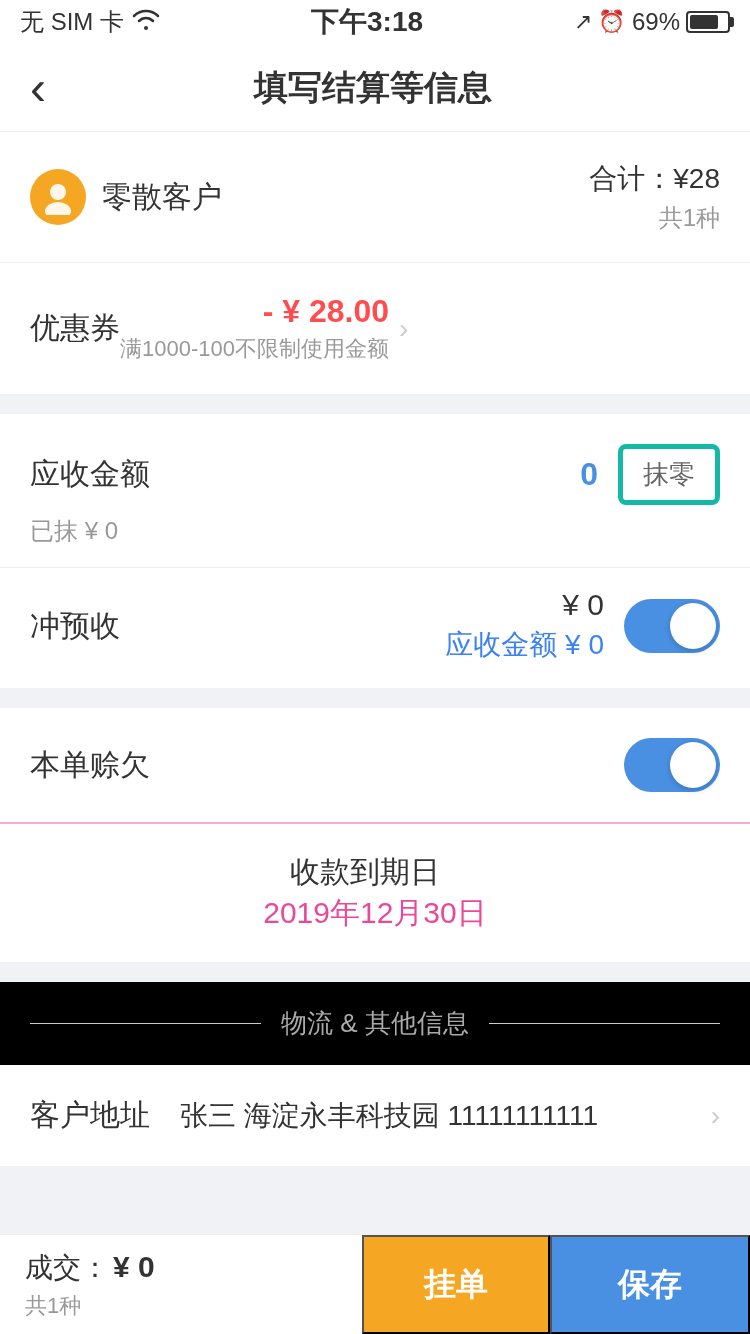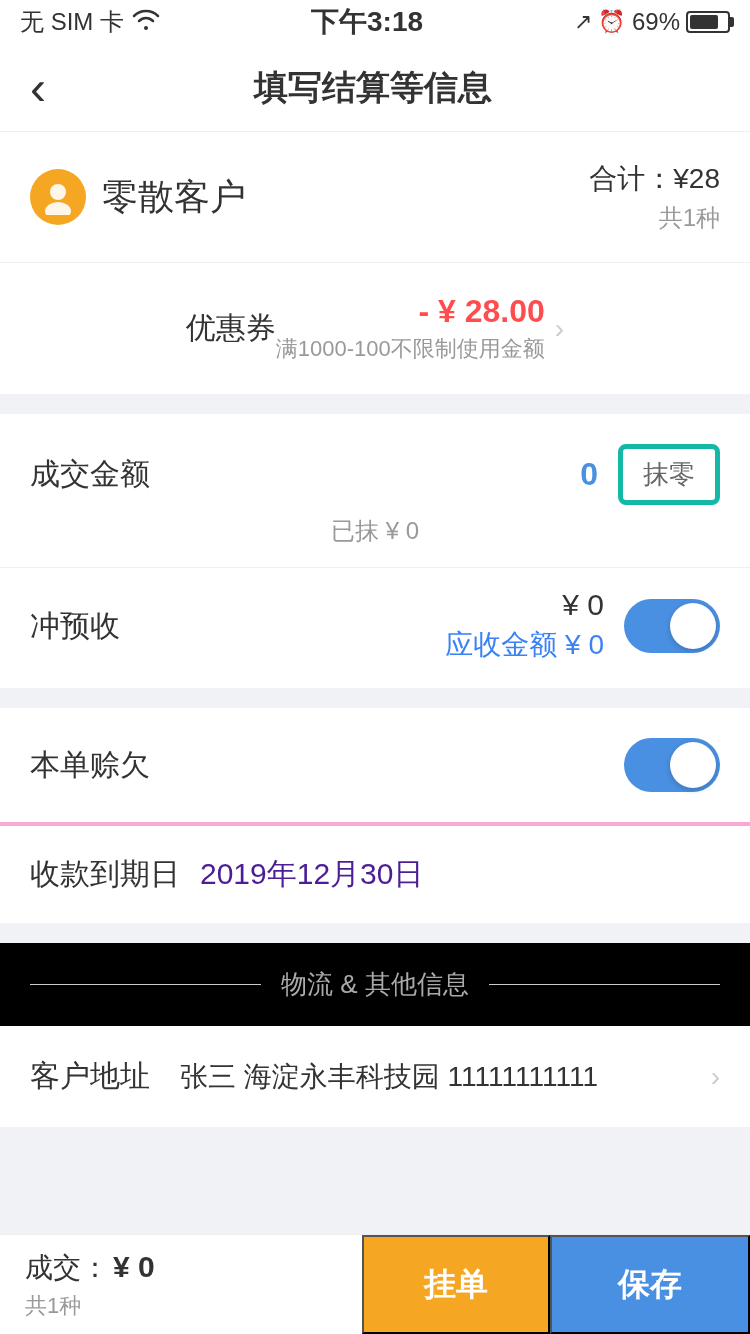--- a/index.html
+++ b/index.html
@@ -80,29 +80,29 @@
       justify-content: space-between;
       padding: 28px 30px;
     }
     .customer-left { display: flex; align-items: center; gap: 16px; }
     .customer-avatar {
       width: 56px; height: 56px; border-radius: 50%;
       background: #f5a623;
       display: flex; align-items: center; justify-content: center;
       font-size: 28px; color: #fff;
     }
-    .customer-name { font-size: 36px; color: #333; }
+    .customer-name { font-size: 30px; color: #333; }
     .customer-right { text-align: right; }
     .customer-count { font-size: 24px; color: #999; margin-top: 4px; }
 
     
     .coupon-row {
       display: flex;
       align-items: center;
-      justify-content: center;
+      justify-content: flex-start;
       padding: 30px 30px;
       border-top: 1px solid #f0f0f0;
     }
     .coupon-label { font-size: 30px; color: #333; }
     .coupon-right { display: flex; align-items: center; gap: 10px; }
     .coupon-value { color: #ff4d4f; font-size: 32px; font-weight: 600; }
     .coupon-desc { font-size: 22px; color: #999; margin-top: 4px; text-align: right; }
     .coupon-right-col { text-align: right; }
     .chevron-icon { font-size: 28px; color: #ccc; }
 
@@ -119,21 +119,21 @@
     .rounding-btn {
       border: 5px solid #14b8a6;
       border-radius: 8px;
       padding: 8px 20px;
       font-size: 26px;
       color: #666;
       background: #fff;
       cursor: pointer;
     }
     .deal-sub {
-      text-align: center;
+      text-align: left;
       padding: 0 30px 20px 30px;
       font-size: 24px;
       color: #999;
     }
 
     
     .prepaid-row {
       display: flex;
       align-items: center;
       justify-content: space-between;
@@ -167,25 +167,26 @@
       align-items: center;
       justify-content: space-between;
       padding: 30px 30px;
     }
     .debt-label { font-size: 30px; color: #333; }
 
     
     .due-row {
       display: flex;
       align-items: center;
-      padding: 28px 30px;
-      border-top: 4px solid #f9a8d4;
+      padding: 28px 22px;
+      border-top: 2px solid #f9a8d4;
+      flex-direction: column;
     }
     .due-label { font-size: 30px; color: #333; margin-right: 20px; }
-    .due-date { font-size: 30px; color: #4c1d95; }
+    .due-date { font-size: 30px; color: #ec4899; }
 
     
     .address-row {
       display: flex;
       align-items: center;
       justify-content: space-between;
       padding: 30px 30px;
       background: #fff;
     }
     .address-label { font-size: 30px; color: #333; min-width: 100px; }
@@ -290,21 +291,21 @@
         <div class="coupon-value">- ¥ 28.00</div>
         <div class="coupon-desc">满1000-100不限制使用金额</div>
       </div>
       <span class="chevron-icon">›</span>
     </div>
   </div>
 </div>
 
 <div class="section">
   <div class="deal-row">
-    <span class="deal-label">成交金额</span>
+    <span class="deal-label">应收金额</span>
     <div class="deal-right">
       <span class="deal-amount">0</span>
       <button class="rounding-btn">抹零</button>
     </div>
   </div>
   <div class="deal-sub">已抹  ¥ 0</div>
 
   <div class="prepaid-row">
     <span class="prepaid-label">冲预收</span>
     <div class="prepaid-right">

